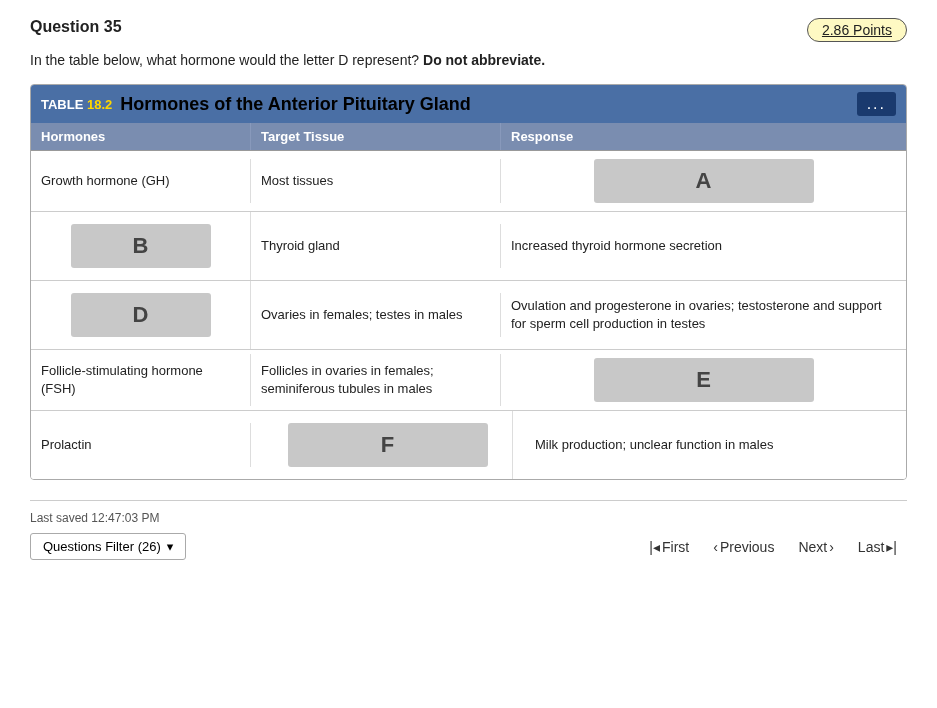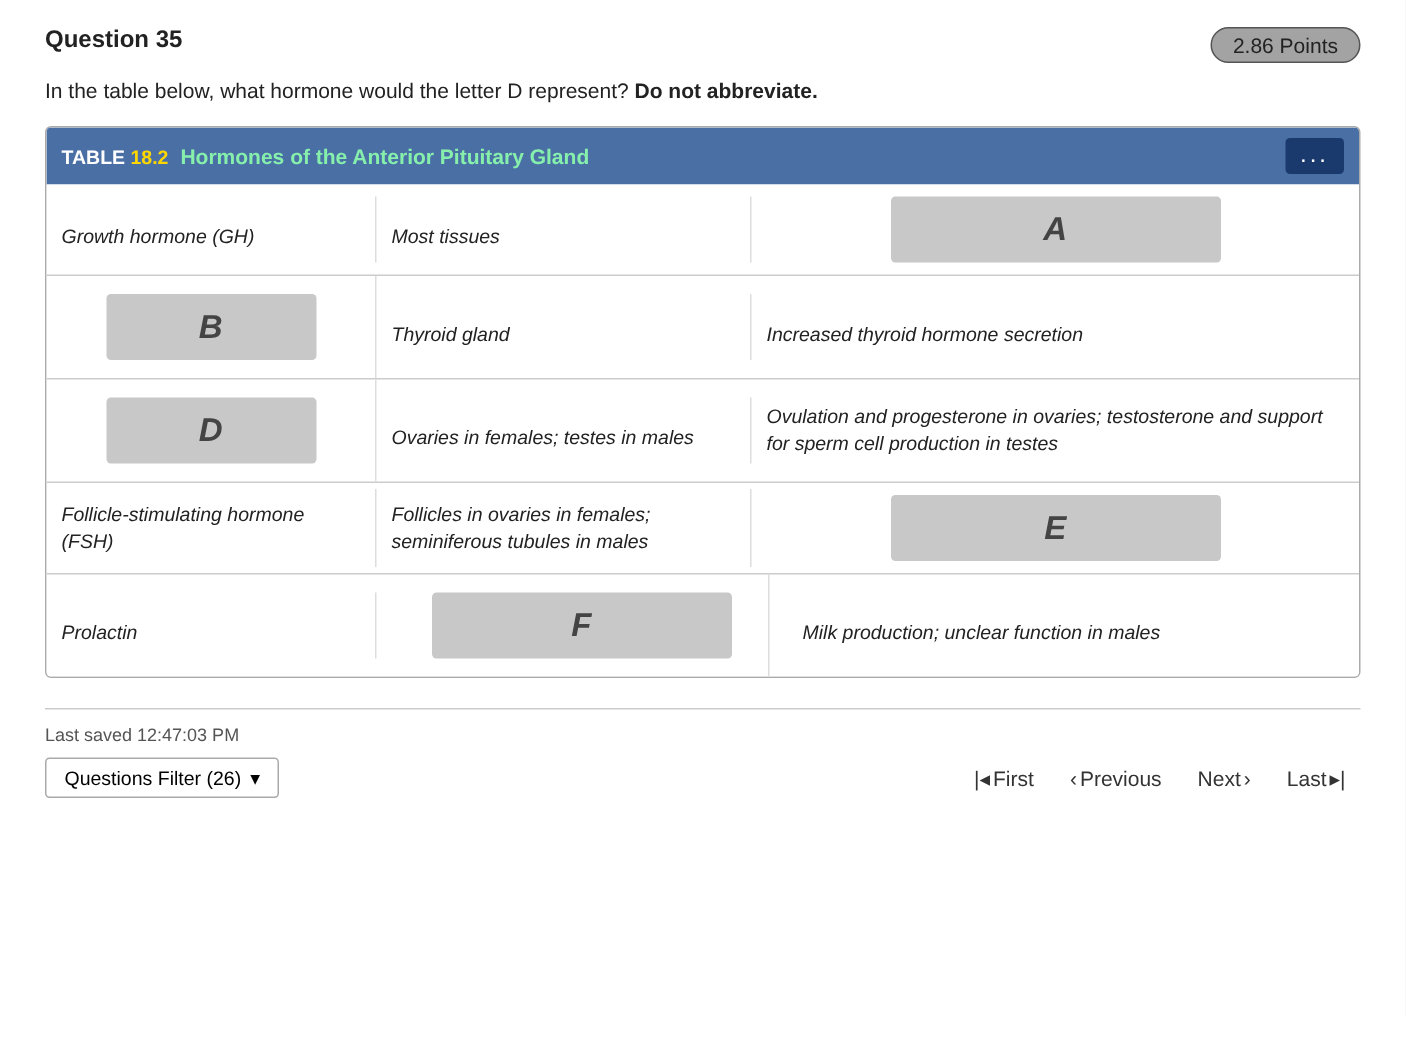--- a/index.html
+++ b/index.html
@@ -22,26 +22,27 @@
       justify-content: space-between;
       align-items: flex-start;
       margin-bottom: 10px;
       gap: 25px;
     }
     .question-title {
       font-size: 16px;
       font-weight: bold;
     }
     .points-badge {
-      background: #a3a3a3;
+      background: #fef9c3;
       border: 1.5px solid #555;
       border-radius: 20px;
       padding: 3px 14px;
       font-size: 14px;
       font-weight: normal;
+      text-decoration: underline;
     }
     .question-text {
       font-size: 14px;
       margin-bottom: 16px;
     }
     .question-text strong {
       font-weight: bold;
     }
     
     .table-card {
@@ -60,22 +61,22 @@
       color: #fff;
       font-weight: bold;
       font-size: 13px;
       margin-right: 8px;
       white-space: nowrap;
     }
     .table-title-number {
       color: #ffd700;
     }
     .table-title-text {
-      color: #86efac;
-      font-size: 14px;
+      color: #000000;
+      font-size: 18px;
       font-weight: bold;
       flex: 1;
     }
     .table-more-btn {
       background: #1a3a6e;
       color: #fff;
       border: none;
       border-radius: 3px;
       padding: 3px 10px;
       font-size: 16px;
@@ -108,22 +109,21 @@
     }
     .table-row:last-child { border-bottom: none; gap: 12px; }
     .cell {
       padding: 8px 10px;
       border-right: 1px solid #ddd;
       font-size: 13px;
       line-height: 1.4;
       vertical-align: middle;
       min-height: 44px;
       display: flex;
-      align-items: flex-end;
-      font-style: italic;
+      align-items: center;
     }
     .cell:last-child { border-right: none; }
     .placeholder-box {
       background: #c8c8c8;
       border-radius: 3px;
       display: flex;
       align-items: center;
       justify-content: center;
       font-size: 22px;
       font-weight: bold;
@@ -223,20 +223,25 @@
   <div class="table-card">
 
     <div class="table-header-row">
       <span class="table-title-label">
         TABLE <span class="table-title-number">18.2</span>
       </span>
       <span class="table-title-text">Hormones of the Anterior Pituitary Gland</span>
       <button class="table-more-btn">...</button>
     </div>
 
+    <div class="col-headers">
+      <div class="col-header">Hormones</div>
+      <div class="col-header">Target Tissue</div>
+      <div class="col-header">Response</div>
+    </div>
 
     <div class="table-body">
 
       <div class="table-row">
         <div class="cell cell-hormone">
           <span>Growth hormone (GH)</span>
         </div>
         <div class="cell">
           <span>Most tissues</span>
         </div>

